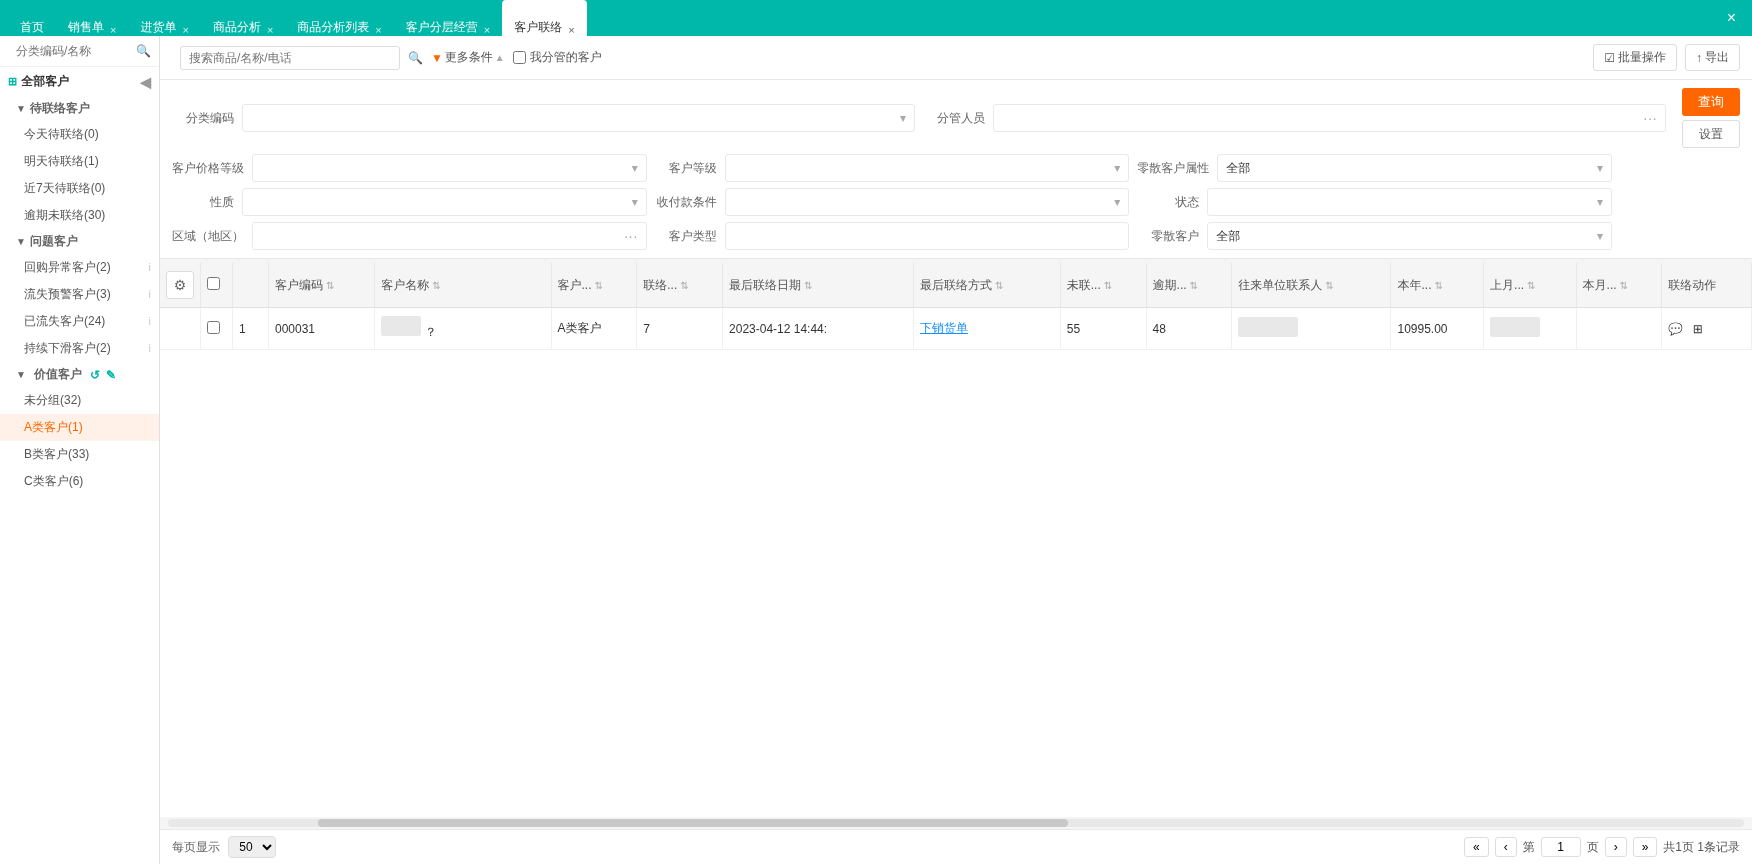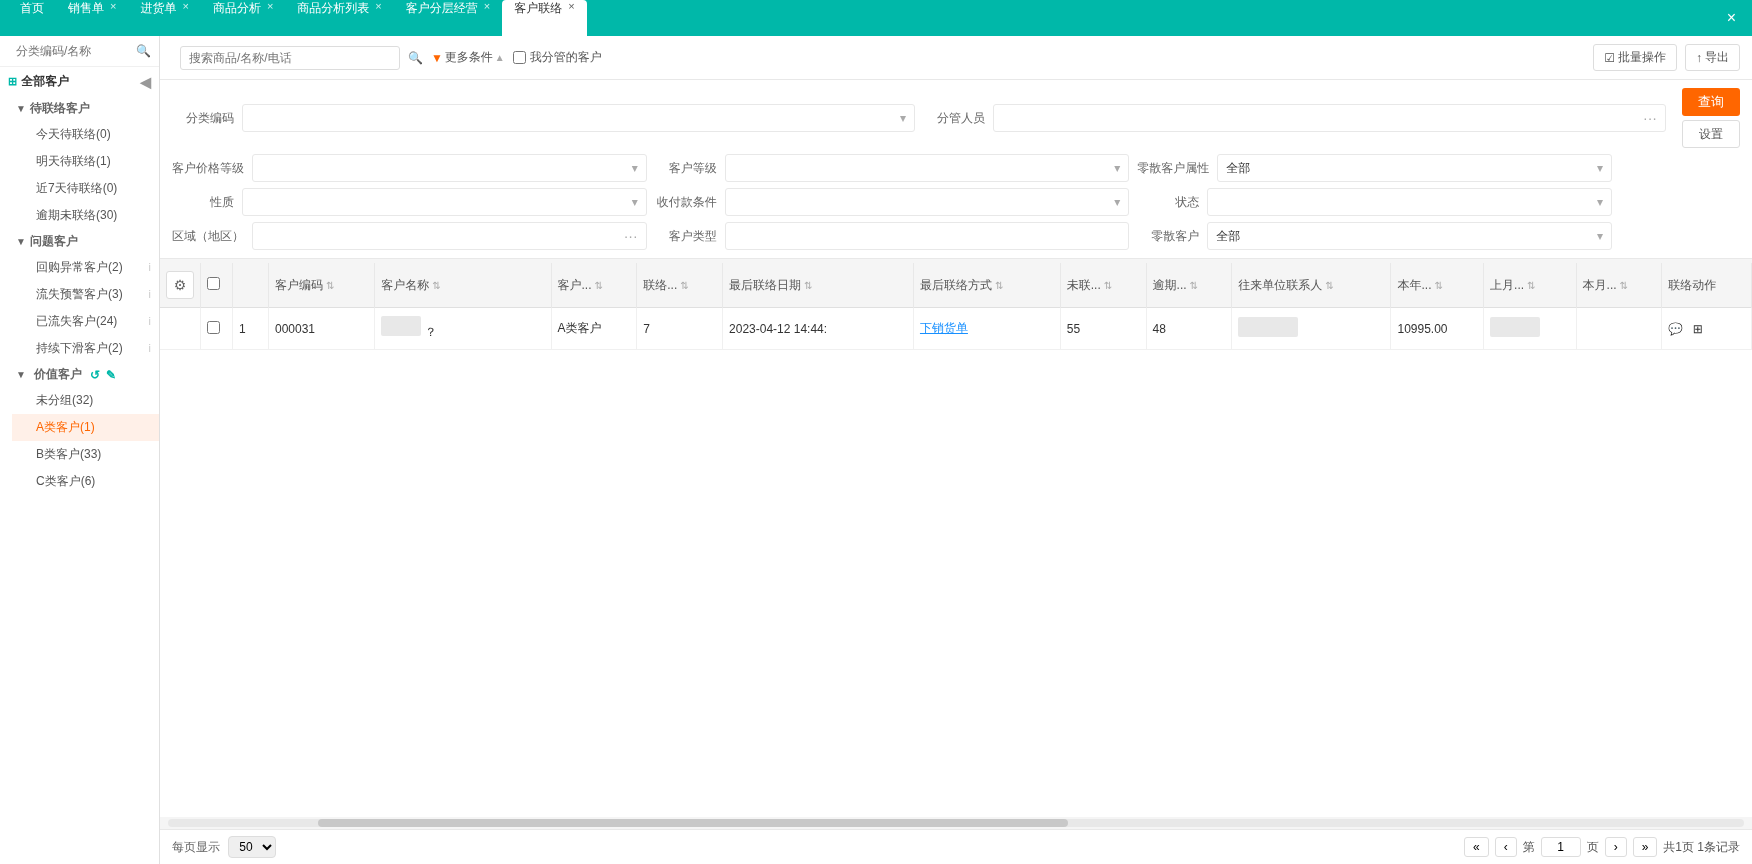--- a/index.html
+++ b/index.html
@@ -11,21 +11,21 @@
       height: 36px;
       display: flex;
       align-items: center;
       padding: 0 8px;
       gap: 0;
     }
     .nav-tab {
       padding: 0 12px;
       height: 36px;
       display: flex;
-      align-items: flex-start;
+      align-items: flex-end;
       color: white;
       cursor: pointer;
       font-size: 13px;
       white-space: nowrap;
       position: relative;
     }
     .nav-tab .close-btn {
       margin-left: 6px;
       font-size: 11px;
       opacity: 0.8;
@@ -114,21 +114,20 @@
     .sidebar-group-label .arrow {
       margin-right: 4px;
       font-size: 10px;
     }
     .sidebar-item {
       padding: 5px 8px 5px 24px;
       color: #555;
       cursor: pointer;
       display: flex;
       align-items: flex-start;
-      margin-left: 12px;
     }
     .sidebar-item.active {
       background: #fff0e8;
       color: #ff6600;
     }
     .sidebar-item .info-icon {
       margin-left: auto;
       color: #ccc;
       font-size: 11px;
     }

